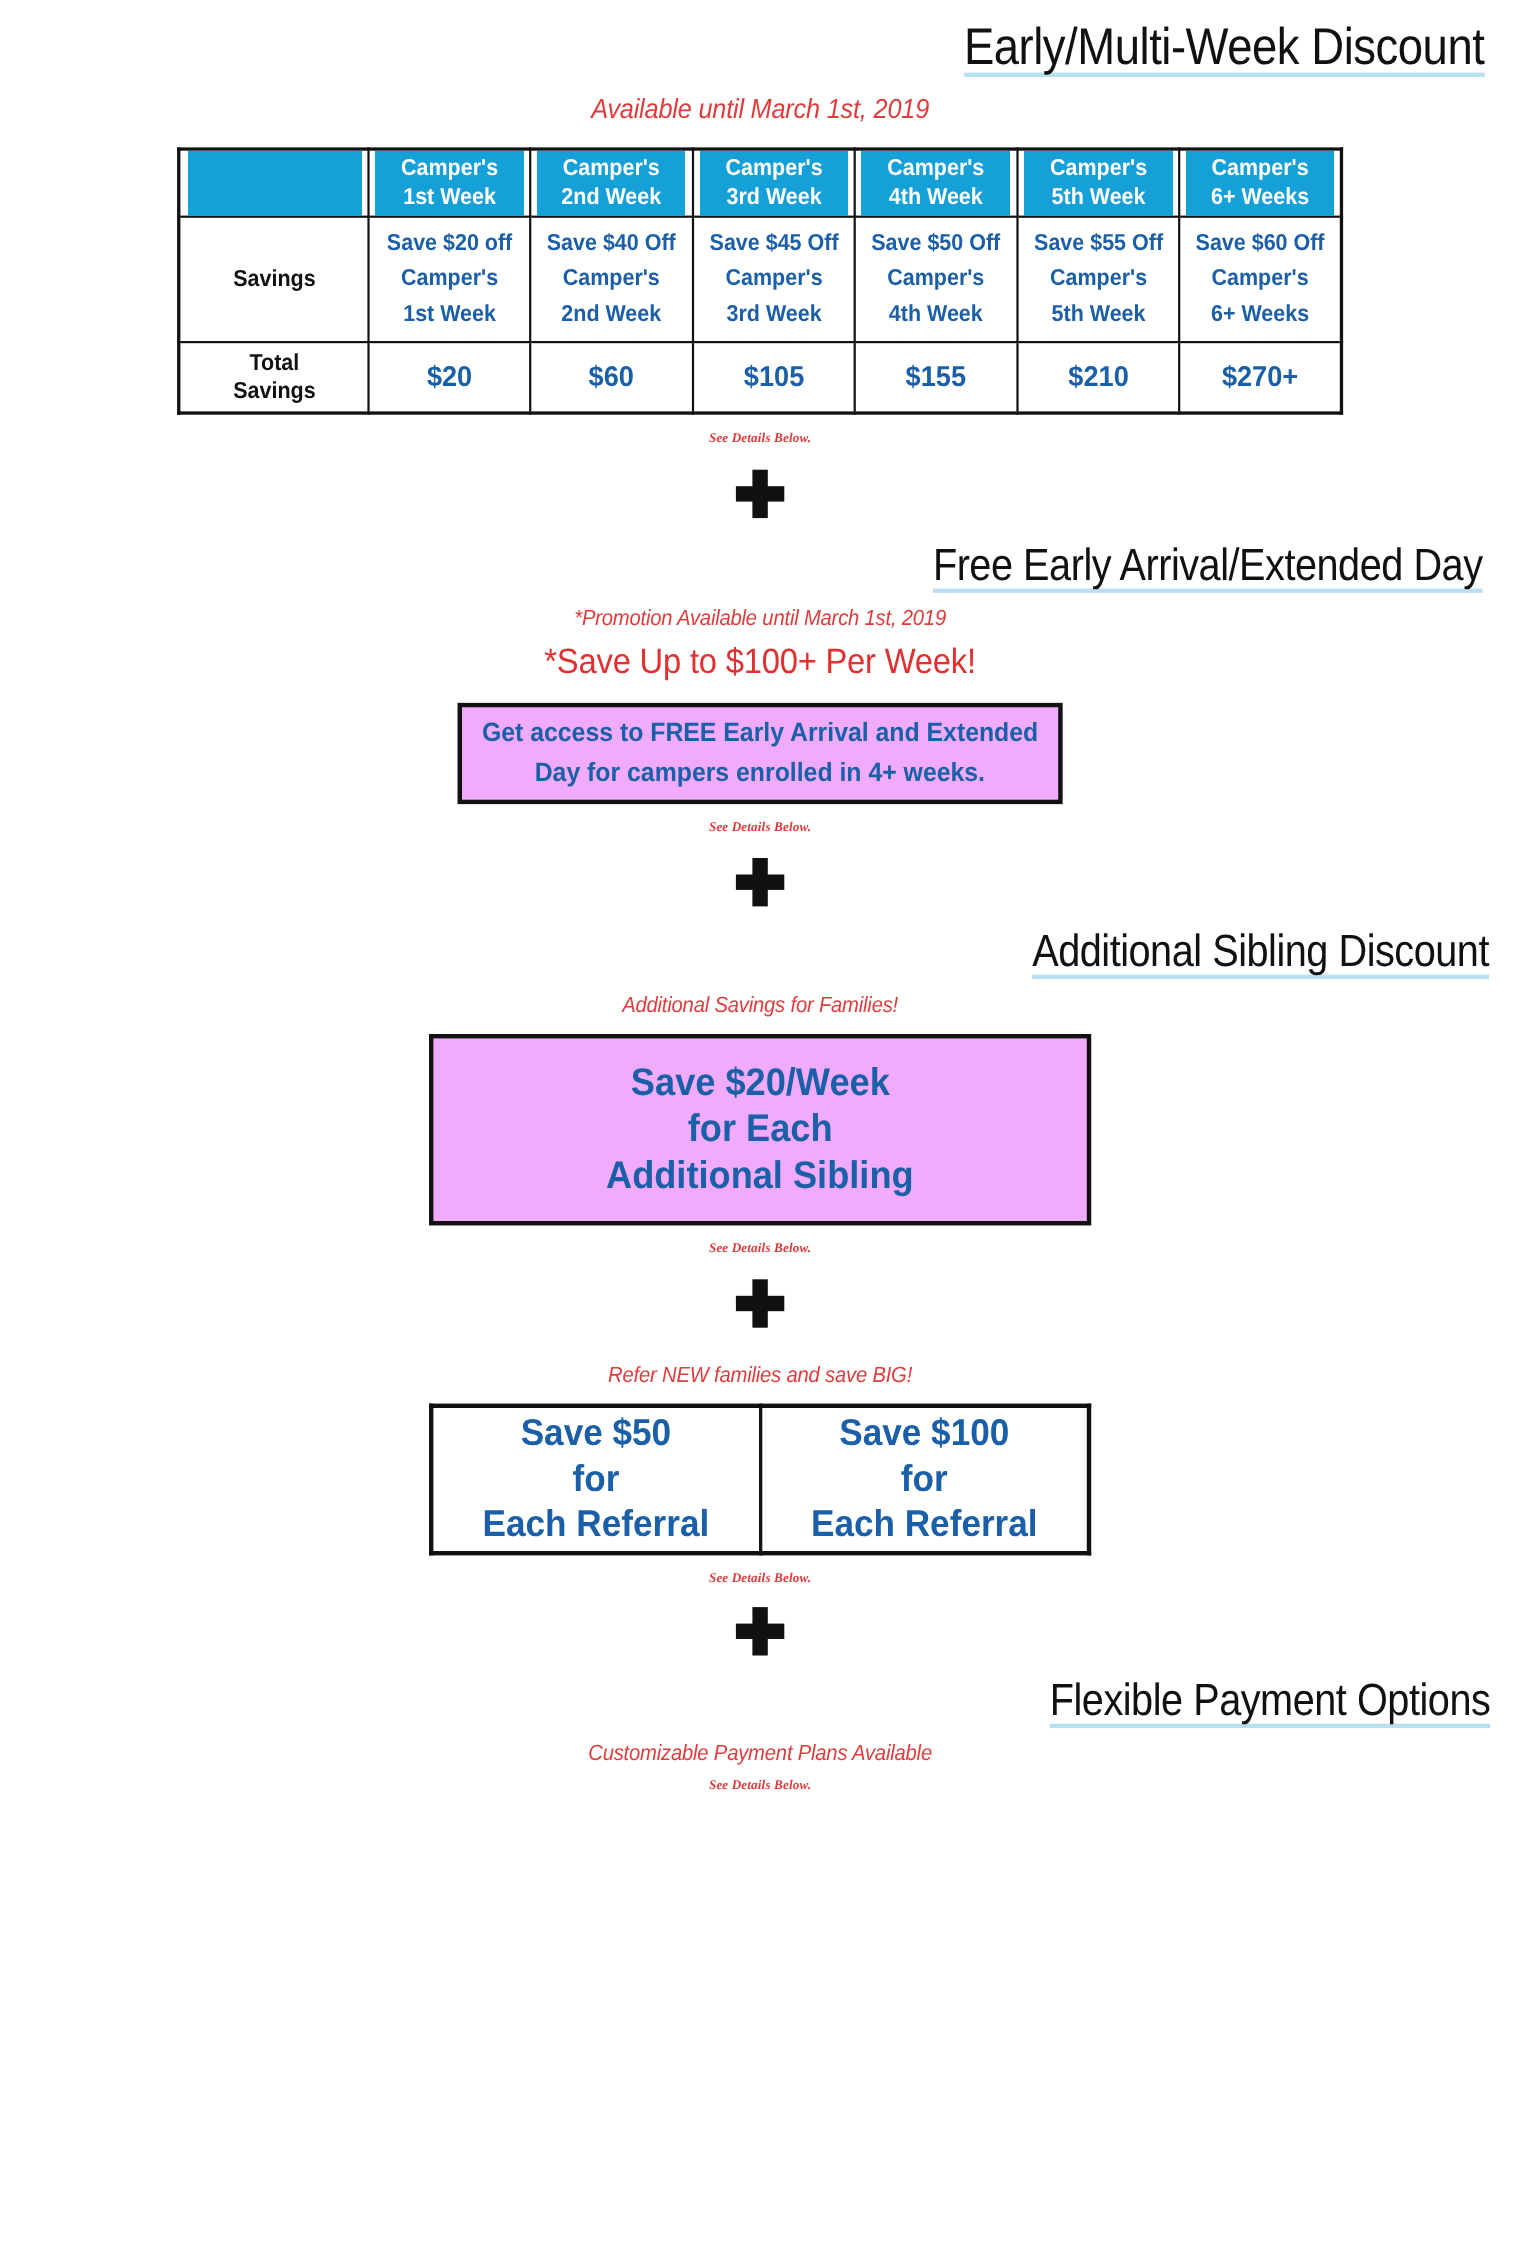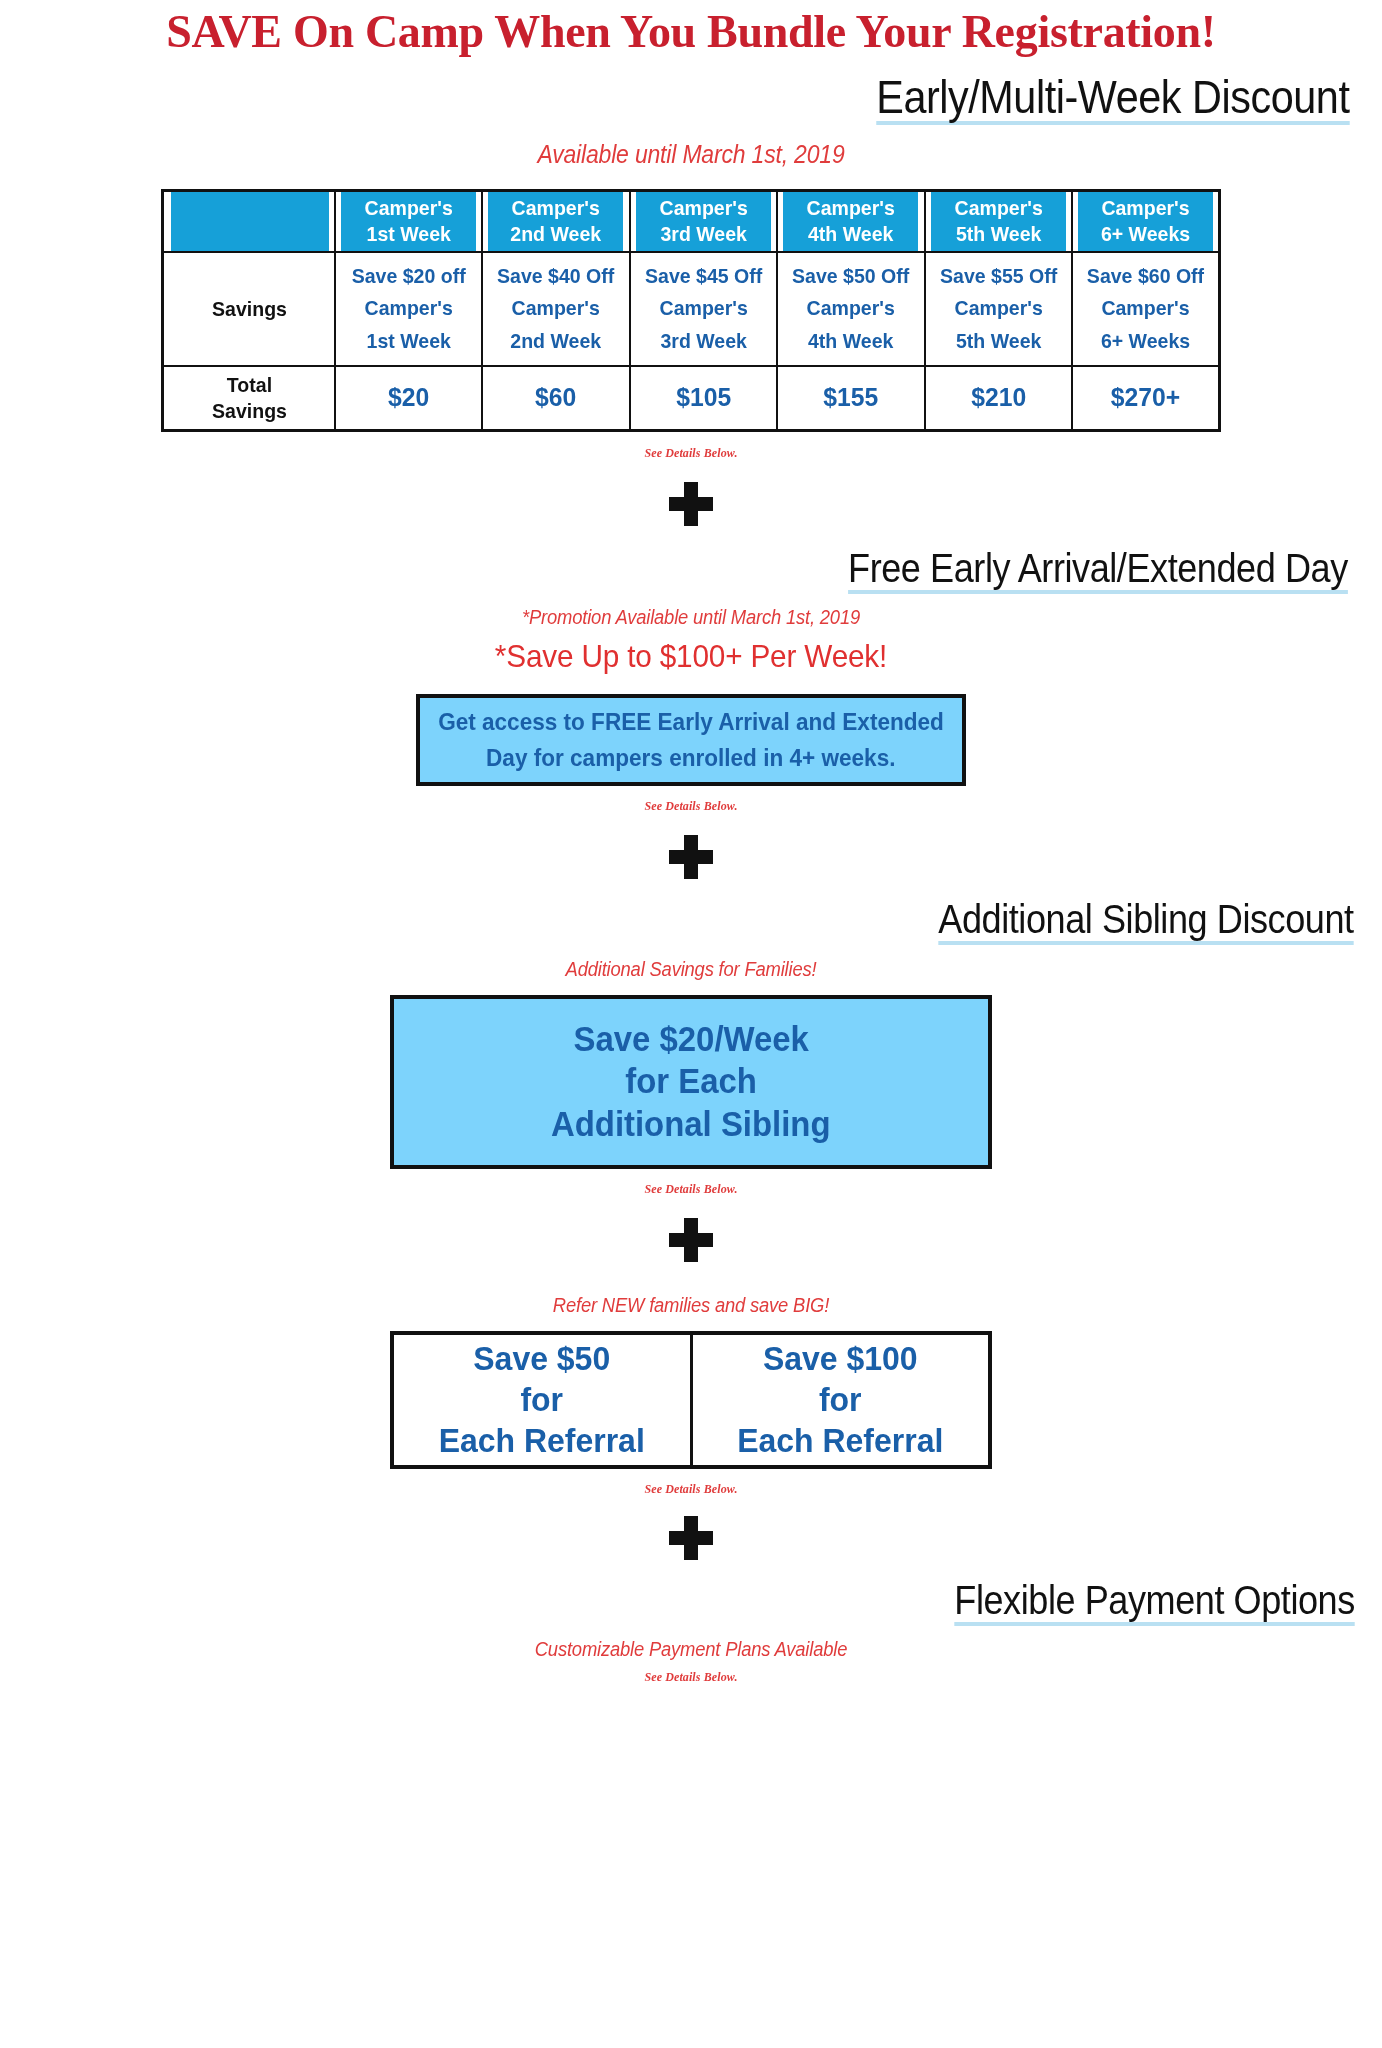--- a/index.html
+++ b/index.html
@@ -152,21 +152,21 @@
     font-weight: bold;
     font-size: 26px;
     height: 62px;
     transform: scaleX(0.95);
   }
   .col-label { width: 170px; }
 
   
   .msgbox {
     border: 4px solid #111111;
-    background: #7dd3fc;
+    background: #f0abfc;
     margin: 0 auto;
     box-sizing: border-box;
     color: #1a5fa8;
     font-weight: bold;
     text-align: center;
     display: flex;
     flex-direction: column;
     align-items: center;
     justify-content: center;
   }
@@ -216,21 +216,20 @@
     transform: scaleX(0.94);
   }
 
   .sp { display: block; }
 </style>
 </head>
 <body>
 
 <div class="page">
 
-  <div class="headline">SAVE On Camp When You Bundle Your Registration!</div>
 
   <div style="height:18px"></div>
   <div class="sec-heading-wrap">
     <span class="sec-heading h-main">Early/Multi-Week Discount</span>
   </div>
   <div style="height:16px"></div>
   <div class="redsub redsub-lg">Available until March 1st, 2019</div>
 
   <div style="height:20px"></div>
 

